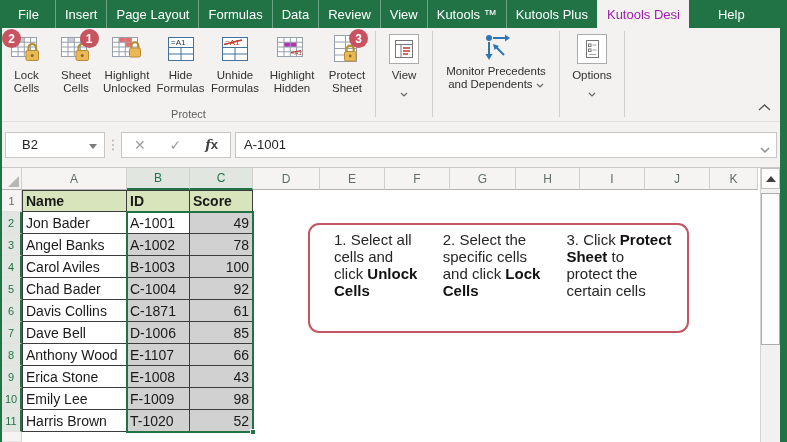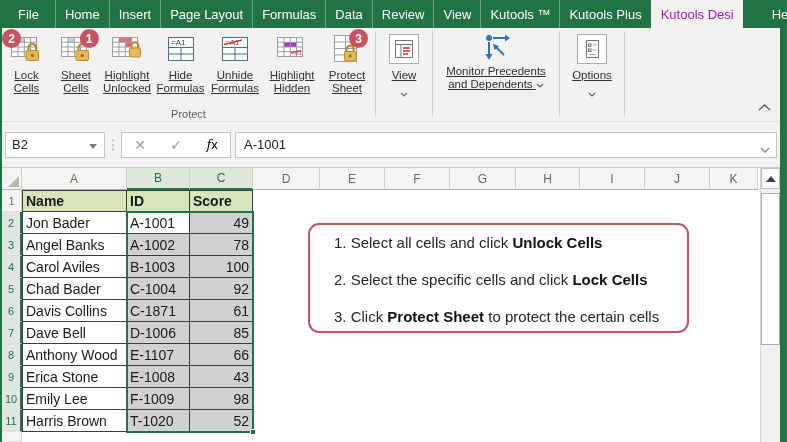--- a/index.html
+++ b/index.html
@@ -14,35 +14,35 @@
   .tab.active { background:#f3f2f1; color:#a21caf; border-left-color:transparent; }
   .tab.active + .tab { border-left-color:transparent;margin-left:19px; }
 
   
   .ribbon { position:relative; height:94px; background:#f3f2f1; border-bottom:1px solid #e1dfdd; display:flex; align-items:stretch; padding-left:2px; }
   .rgroup { position:relative; display:flex; align-items:flex-start; }
   .gsep { width:1px; background:#d2d0ce; margin:3px 0 4px 0; }
   .glabel { position:absolute; bottom:1px; left:0; right:0; text-align:center; font-size:11px; color:#605e5c; }
   .rbtn { display:flex; flex-direction:column; align-items:center; padding-top:3px; cursor:pointer; }
   .iconwrap { position:relative; height:36px; display:flex; align-items:center; justify-content:center; }
-  .rlabel { font-size:11.5px; color:#323130; text-align:center; line-height:13px; margin-top:2px;text-decoration:underline; }
+  .rlabel { font-size:11.5px; color:#323130; text-align:center; line-height:13px; margin-top:2px; }
   .badge { position:absolute; top:-2px; width:19px; height:19px; border-radius:50%; background:#c75360; color:#fff; font-size:12px; font-weight:bold; display:flex; align-items:center; justify-content:center; z-index:3; }
   .badge-l { left:-8px; }
   .badge-r { right:-6px; }
   .boxicon { width:30px; height:30px; background:#fff; border:1px solid #ababab; display:flex; align-items:center; justify-content:center; }
   .chev { margin-top:1px; }
   .collapse { position:absolute; right:16px; bottom:6px; cursor:pointer; }
 
   
   .fbar { height:46px; background:#f3f2f1; display:flex; align-items:center; padding:0 10px 0 5px; border-bottom:1px solid #cbc9c7; }
-  .namebox { width:100px; height:26px; background:#fff; border:1px solid #c8c6c4; display:flex; align-items:center; font-size:13px; color:#222; padding-left:6px; position:relative; }
+  .namebox { width:100px; height:26px; background:#fff; border:1px solid #c8c6c4; display:flex; align-items:center; font-size:13px; color:#222; padding-left:16px; position:relative; }
   .namebox .dd { position:absolute; right:7px; top:11px; width:0; height:0; border-left:4px solid transparent; border-right:4px solid transparent; border-top:5px solid #7a7a7a; }
   .dots { width:16px; text-align:center; color:#a0a0a0; font-size:13px; }
   .fxbox { width:110px; height:26px; background:#fff; border:1px solid #c8c6c4; display:flex; align-items:center; justify-content:space-around; color:#9d9d9d; font-size:14px; }
-  .fxbox .fx { color:#000000; font-size:13px; }
+  .fxbox .fx { color:#404040; font-size:13px;font-weight:bold; }
   .fxbox .fx i { font-family:"DejaVu Serif", serif; font-style:italic; }
   .finput { flex:1; height:26px; background:#fff; border:1px solid #c8c6c4; margin-left:4px; display:flex; align-items:center; font-size:13px; color:#222; padding:0 22px 0 8px; position:relative; }
   .finput .expand { position:absolute; right:6px; top:8px; }
 
   
   .sheet { position:relative; width:758px; margin-left:2px; }
   .hrow { display:flex; height:22px; }
   .hcell { background:#f5f4f2; border-right:1px solid #cfcfcb; border-bottom:1px solid #b5b2ae; color:#5e6f63; font-size:12px; display:flex; align-items:center; justify-content:center; }
   .hcell.selh { background:#e2e6e0; color:#217346; border-bottom:2px solid #217346; }
   .corner { position:relative; background:#f5f4f2; border-right:1px solid #cfcfcb; border-bottom:1px solid #b5b2ae; }
@@ -65,31 +65,30 @@
 
   
   .vscroll { position:absolute; top:168px; right:7px; bottom:0; width:20px; background:#f1f1f1; border-left:1px solid #d4d4d4; z-index:6; }
   .sarrow { height:21px; background:#fdfdfd; border:1px solid #c0c0c0; display:flex; align-items:center; justify-content:center; }
   .sarrow .up { width:0; height:0; border-left:5px solid transparent; border-right:5px solid transparent; border-bottom:6px solid #404040; }
   .sthumb { margin-top:4px; height:152px; background:#fdfdfd; border:1px solid #acacac; }
   .edge-r { position:absolute; top:28px; right:0; bottom:0; width:7px; background:#217346; z-index:7; }
   .edge-l { position:absolute; top:28px; left:0; bottom:0; width:2px; background:#217346; z-index:7; }
 
   
-  .callout { position:absolute; left:308px; top:223px; width:381px; height:110px; background:#fff; border:2px solid #c25663; border-radius:11px; z-index:10; display:flex; flex-direction:column; justify-content:flex-end; gap:20px; padding:6px 13px 6px 24px; font-size:15px; color:#262626; }
+  .callout { position:absolute; left:308px; top:223px; width:381px; height:110px; background:#fff; border:2px solid #c25663; border-radius:11px; z-index:10; display:flex; flex-direction:row; justify-content:flex-start; gap:20px; padding:6px 13px 6px 24px; font-size:15px; color:#262626; }
   .callout .b { font-weight:bold; color:#111; }
 </style>
 </head>
 <body>
 
 <div class="app">
 
   <div class="tabbar">
     <div class="tab">File</div>
-    <div class="tab">Home</div>
     <div class="tab">Insert</div>
     <div class="tab">Page Layout</div>
     <div class="tab">Formulas</div>
     <div class="tab">Data</div>
     <div class="tab">Review</div>
     <div class="tab">View</div>
     <div class="tab">Kutools ™</div>
     <div class="tab">Kutools Plus</div>
     <div class="tab active">Kutools Desi</div>
     <div class="tab">Help</div>

